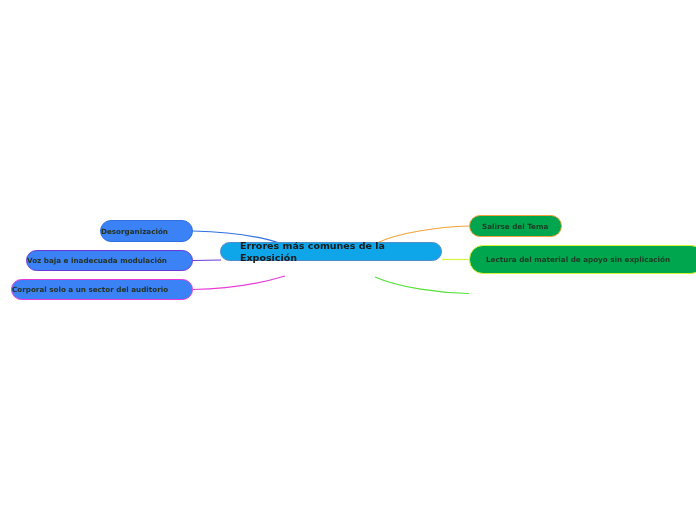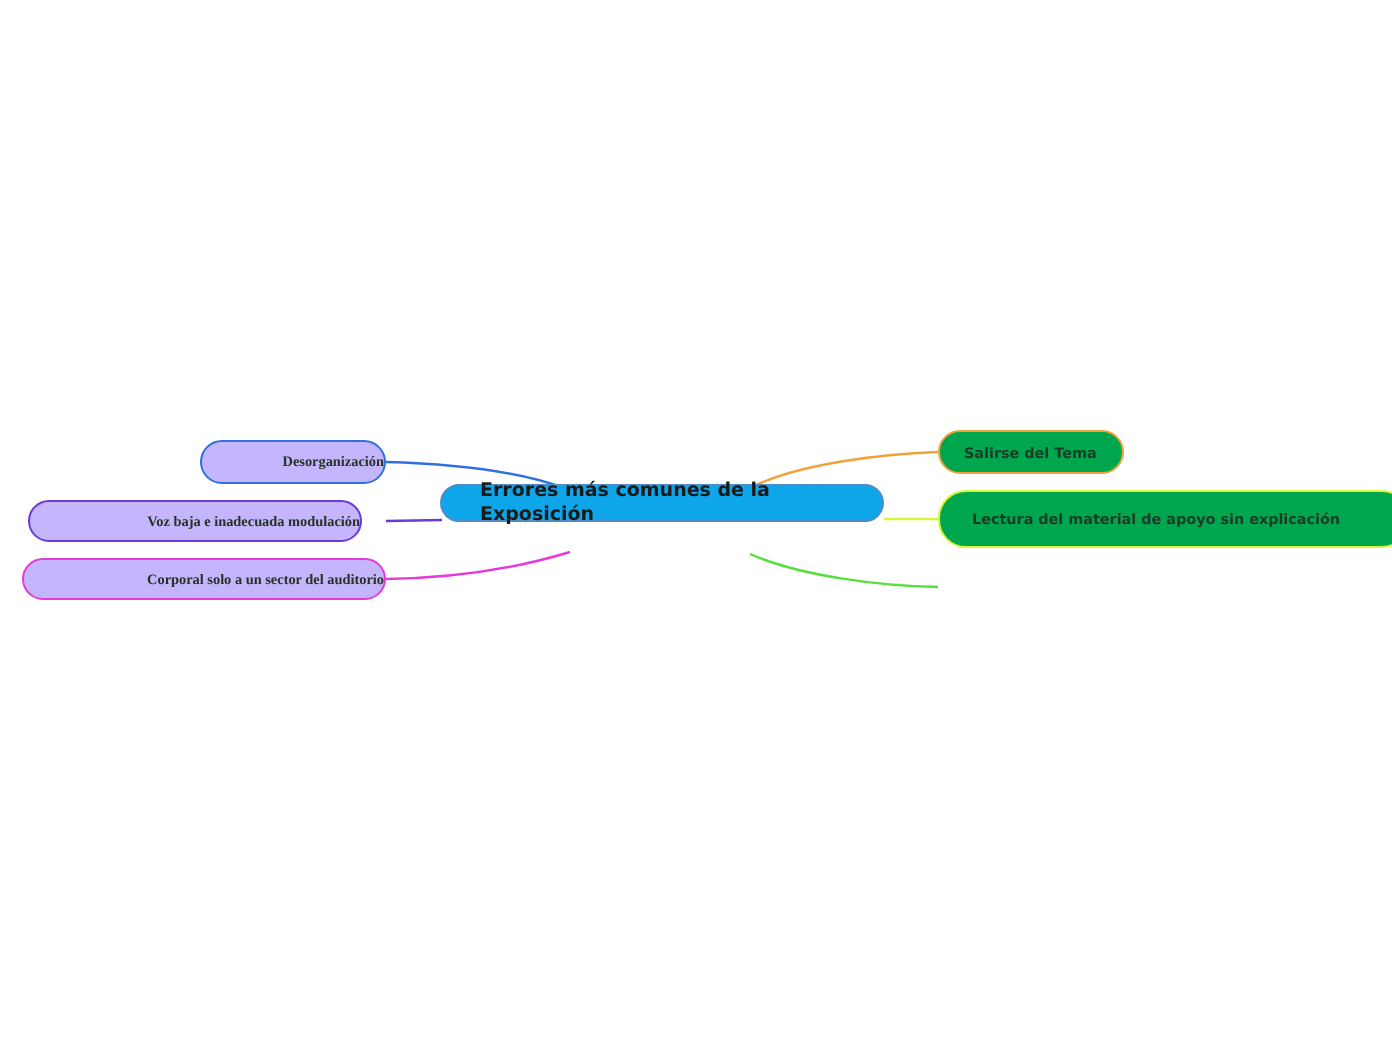--- a/index.html
+++ b/index.html
@@ -39,38 +39,37 @@
       width: 222px; height: 19px;
       background: #0ea5e9;
       border: 1.5px solid #4f8cc9;
       border-radius: 18px;
       padding-left: 19px;
       font-size: 9.5px;
       line-height: 11.5px;
       color: #1a1a1a;
     }
     .left-node {
-      background: #c4b5fd;
+      background: #3b82f6;
       border-radius: 11px;
       border: 1.5px solid;
-      justify-content: flex-end;
+      justify-content: flex-start;
       font-size: 7.2px;
       color: #243324;
-      font-family: Liberation Serif, serif;
     }
     .right-node {
       background: #00a64e;
       border-radius: 11px;
       border: 1.5px solid;
       font-size: 7.2px;
       color: #1c3a24;
       padding-left: 12px;
     }
     .lt1 { left: 100px; top: 220px; width: 93px; height: 22px; border-color: #2f6fe0; }
-    .lt2 { left: 14px;  top: 250px; width: 167px; height: 21px; border-color: #6a3ad6; }
+    .lt2 { left: 26px;  top: 250px; width: 167px; height: 21px; border-color: #6a3ad6; }
     .lt3 { left: 11px;  top: 279px; width: 182px; height: 21px; border-color: #e63ad8; }
     .rt1 { left: 469px; top: 215px; width: 93px;  height: 22px; border-color: #f2a23a; }
     .rt2 { left: 469px; top: 245px; width: 236px; height: 29px; border-color: #d8f53a; padding-left: 16px; padding-right: 20px; line-height: 9px; border-radius: 14px; }
     .rt3 { left: 469px; top: 283px; width: 110px; height: 21px; border-color: #55e03a; }
   </style>
 </head>
 <body>
 
 <div class="canvas">
 

